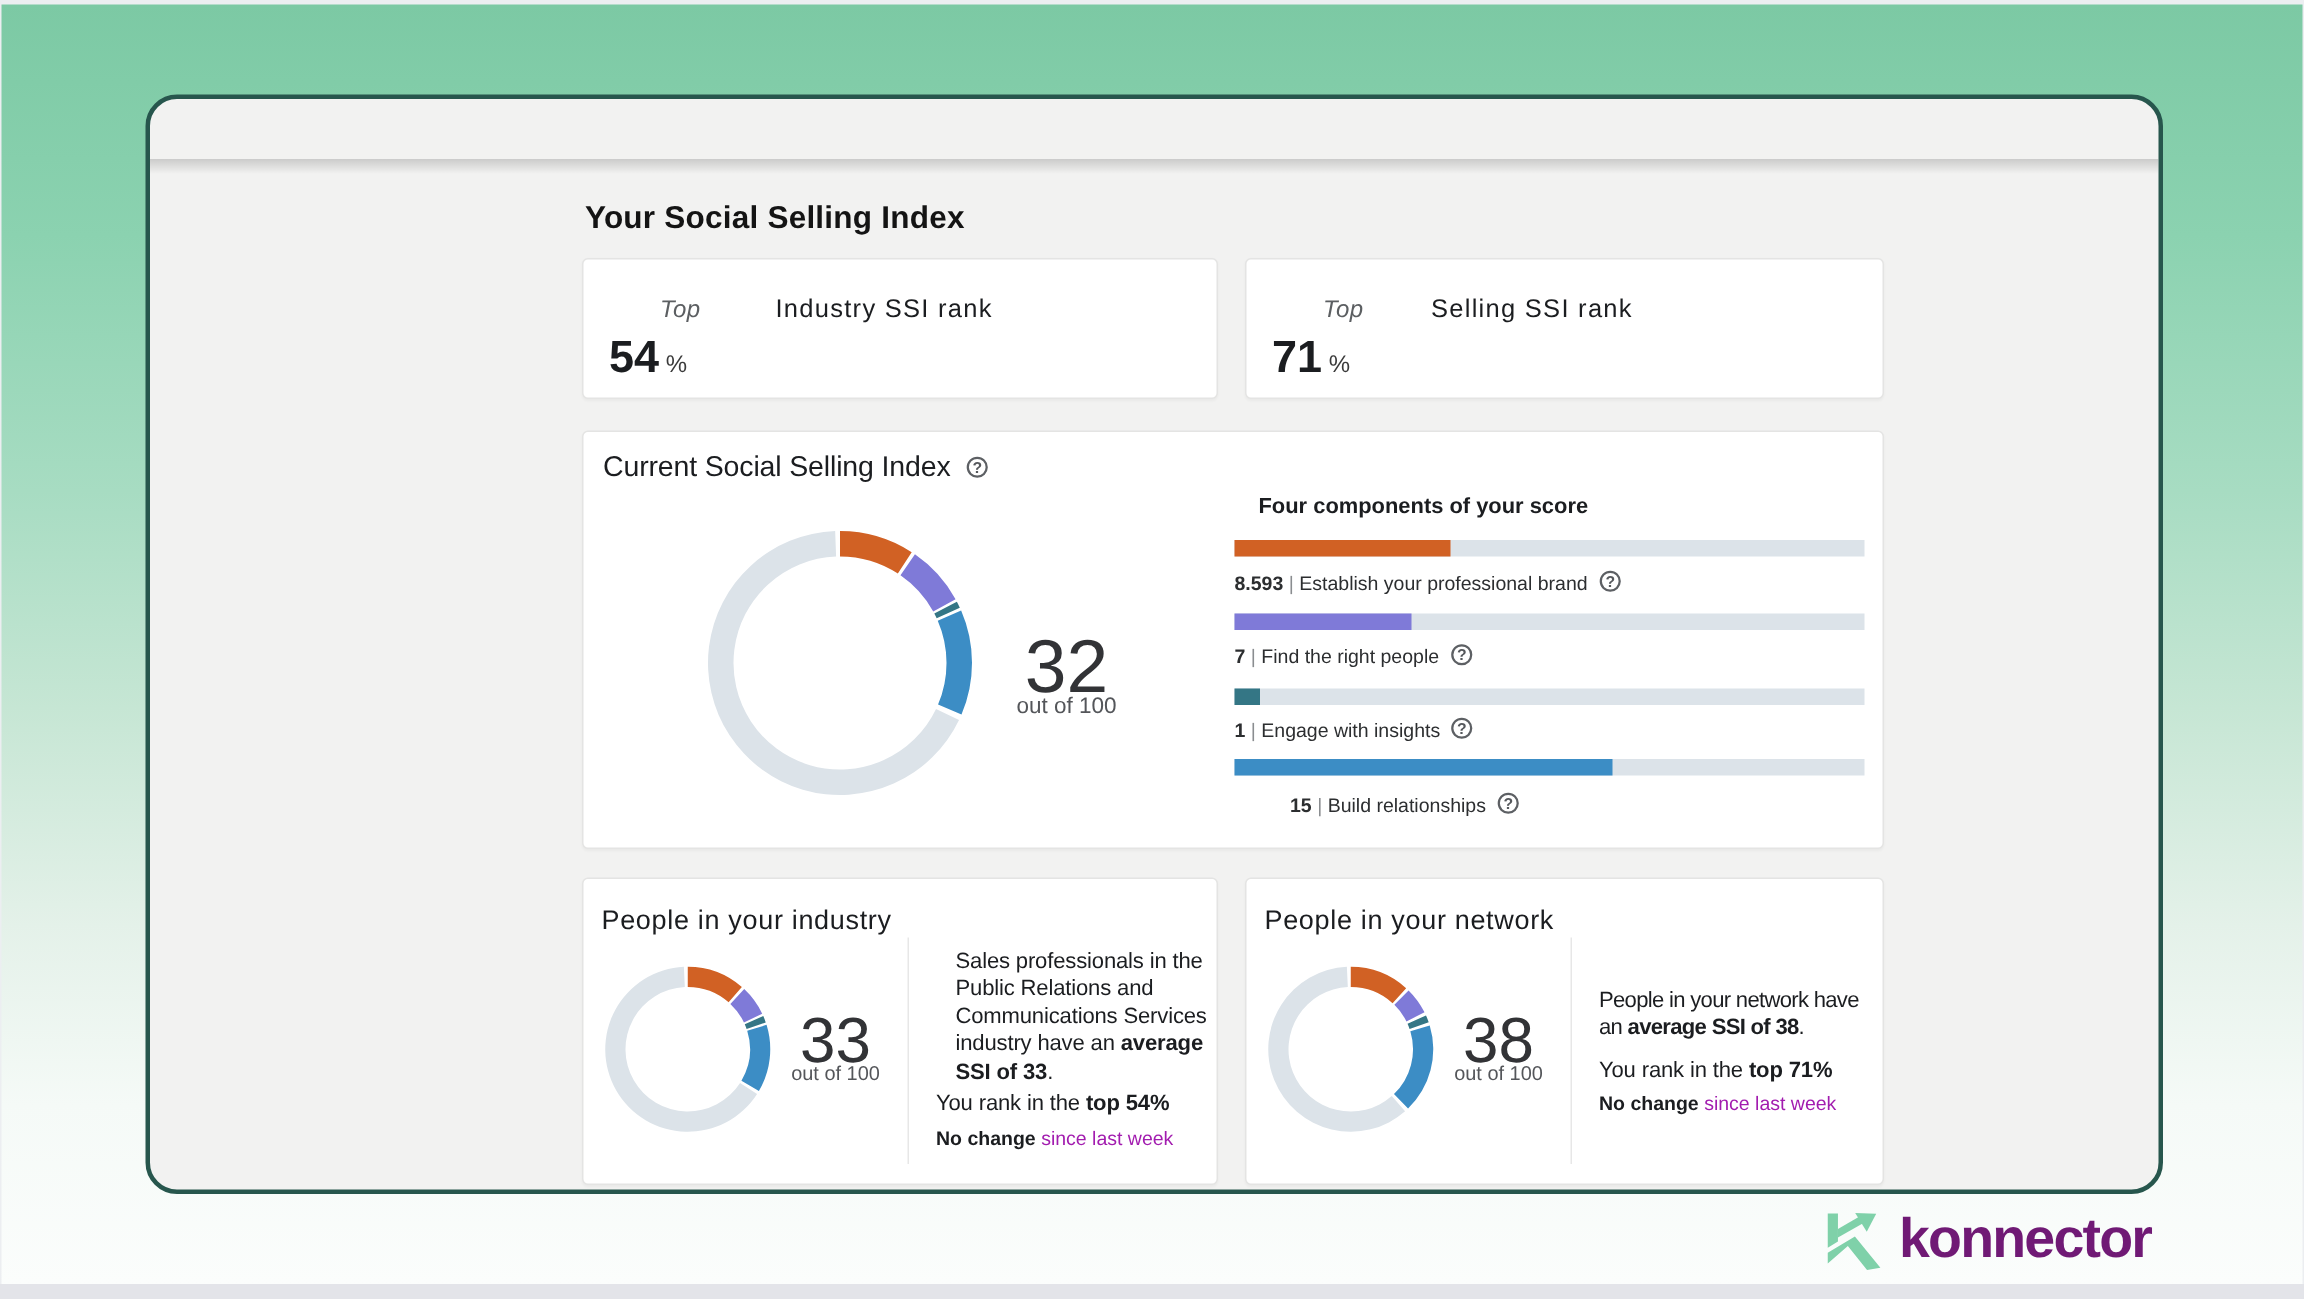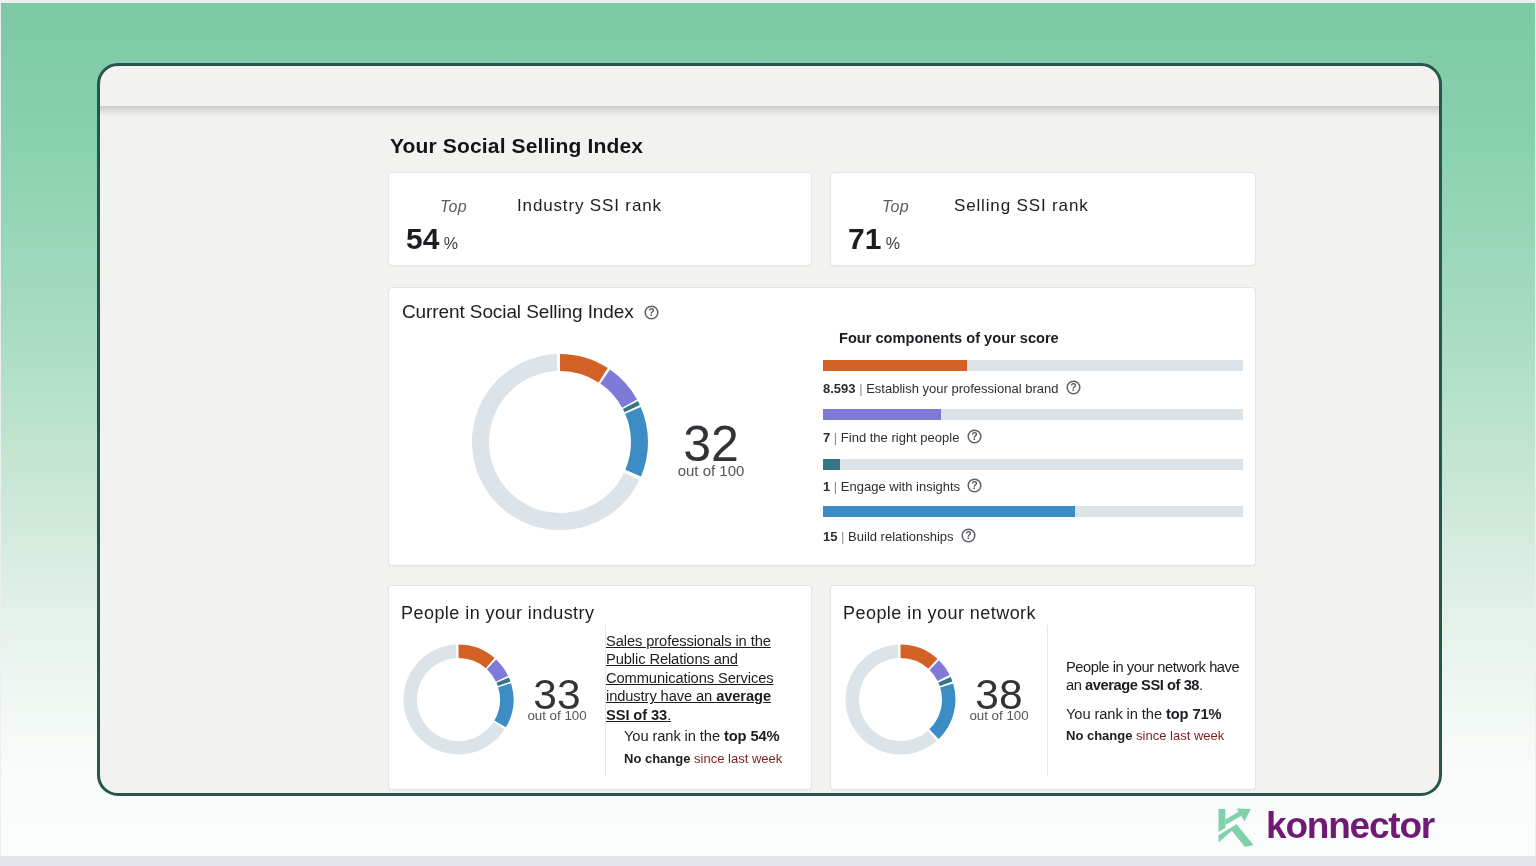--- a/index.html
+++ b/index.html
@@ -27,21 +27,21 @@
 .blbl { position:absolute; left:434px; font-size:13px; color:#2c2e30; }
 .blbl b { font-weight:bold; }
 .blbl .pipe { color:#8a8d90; }
 #bignum { position:absolute; left:242px; top:138px; width:160px; text-align:center; font-size:50px; line-height:37px; color:#323336; }
 #bignum .oo { font-size:15px; line-height:19px; color:#54565a; margin-top:-2px; }
 .smallnum { position:absolute; width:110px; text-align:center; font-size:42.5px; line-height:31px; color:#323336; }
 .smallnum .oo { font-size:13.3px; line-height:16px; color:#54565a; margin-top:-2px; }
 .vdiv { position:absolute; width:1px; background:#e7e7e7; }
 .btext { position:absolute; font-size:14.7px; line-height:18.4px; letter-spacing:-0.1px; color:#1b1d20; }
 .nochange { font-size:13px; color:#1b1d20; }
-.nochange span { color:#7f1d1d; }
+.nochange span { color:#a21caf; }
 #klogo { position:absolute; left:1217px; top:807px; }
 #ktext { position:absolute; left:1266px; top:805px; font-size:37px; font-weight:bold; color:#701a75; letter-spacing:-1.2px;text-align:right; }
 </style>
 </head>
 <body>
 <div id="bg"></div>
 <div id="strip"></div>
 <div id="frame">
   <div id="navshadow"></div>
 
@@ -89,38 +89,38 @@
     <div class="bar" style="top:171px;">
         <div class="fill" style="width:17px; background:#347685;"></div>
       </div>
     <div class="blbl" style="top:190px;"><b>1</b> <span class="pipe">|</span> Engage with insights &nbsp;<svg class="qicon" width="15" height="15" viewBox="0 0 15 15">
           <circle cx="7.5" cy="7.5" r="6.3" fill="none" stroke="#5d6064" stroke-width="1.5"></circle>
           <text x="7.5" y="11.1" font-size="10.5" font-weight="bold" fill="#55585c" text-anchor="middle">?</text>
         </svg></div>
     <div class="bar" style="top:218px;">
         <div class="fill" style="width:252px; background:#3c8dc5;"></div>
       </div>
-    <div class="blbl" style="top:240px;"><b>15</b> <span class="pipe">|</span> Build relationships &nbsp;<svg class="qicon" width="15" height="15" viewBox="0 0 15 15">
+    <div class="blbl" style="top:240px;margin-left:37px;"><b>15</b> <span class="pipe">|</span> Build relationships &nbsp;<svg class="qicon" width="15" height="15" viewBox="0 0 15 15">
           <circle cx="7.5" cy="7.5" r="6.3" fill="none" stroke="#5d6064" stroke-width="1.5"></circle>
           <text x="7.5" y="11.1" font-size="10.5" font-weight="bold" fill="#55585c" text-anchor="middle">?</text>
         </svg></div>
   </div>
 
   <div class="card" style="left:288px; top:519px; width:424px; height:205px;">
     <h2 style="position:absolute; left:12px; top:17px; font-size:18px; letter-spacing:0.45px;">People in your industry</h2>
     <div style="position:absolute; left:14px; top:58px;"><svg width="111" height="111" viewBox="0 0 111 111">
           <path d="M55.50 0.50 A55 55 0 0 1 91.58 13.99 L82.73 24.18 A41.5 41.5 0 0 0 55.50 14.00 Z" fill="#d16124"></path>
           <path d="M93.15 15.41 A55 55 0 0 1 105.14 31.82 L92.96 37.63 A41.5 41.5 0 0 0 83.91 25.25 Z" fill="#7f7ad8"></path>
           <path d="M105.86 33.39 A55 55 0 0 1 107.50 37.59 L94.74 41.99 A41.5 41.5 0 0 0 93.50 38.82 Z" fill="#347685"></path>
           <path d="M108.04 39.24 A55 55 0 0 1 102.94 83.33 L91.29 76.50 A41.5 41.5 0 0 0 95.14 43.23 Z" fill="#3c8dc5"></path>
           <path d="M101.73 85.29 A55 55 0 1 1 52.91 0.56 L53.55 14.05 A41.5 41.5 0 1 0 90.38 77.98 Z" fill="#dce3e9"></path>
         </svg></div>
     <div class="smallnum" style="left:113px; top:93px;">33<div class="oo">out of 100</div></div>
     <div class="vdiv" style="left:216px; top:39px; height:151px;"></div>
-    <div class="btext" style="left:217px; top:46px; width:185px;text-decoration:underline;">Sales professionals in the<br>Public Relations and<br>Communications Services<br>industry have an <b>average</b><br><b>SSI of 33</b>.</div>
+    <div class="btext" style="left:248px; top:46px; width:185px;">Sales professionals in the<br>Public Relations and<br>Communications Services<br>industry have an <b>average</b><br><b>SSI of 33</b>.</div>
     <div class="btext" style="left:235px; top:141px;">You rank in the <b>top 54%</b></div>
     <div class="nochange" style="position:absolute; left:235px; top:165px;"><b>No change</b> <span>since last week</span></div>
   </div>
 
   <div class="card" style="left:730px; top:519px; width:426px; height:205px;">
     <h2 style="position:absolute; left:12px; top:17px; font-size:18px; letter-spacing:0.45px;">People in your network</h2>
     <div style="position:absolute; left:14px; top:58px;"><svg width="111" height="111" viewBox="0 0 111 111">
           <path d="M55.50 0.50 A55 55 0 0 1 92.44 14.76 L83.38 24.76 A41.5 41.5 0 0 0 55.50 14.00 Z" fill="#d16124"></path>
           <path d="M94.05 16.27 A55 55 0 0 1 104.68 30.87 L92.61 36.92 A41.5 41.5 0 0 0 84.59 25.90 Z" fill="#7f7ad8"></path>
           <path d="M105.67 32.95 A55 55 0 0 1 107.47 37.50 L94.72 41.92 A41.5 41.5 0 0 0 93.35 38.49 Z" fill="#347685"></path>

